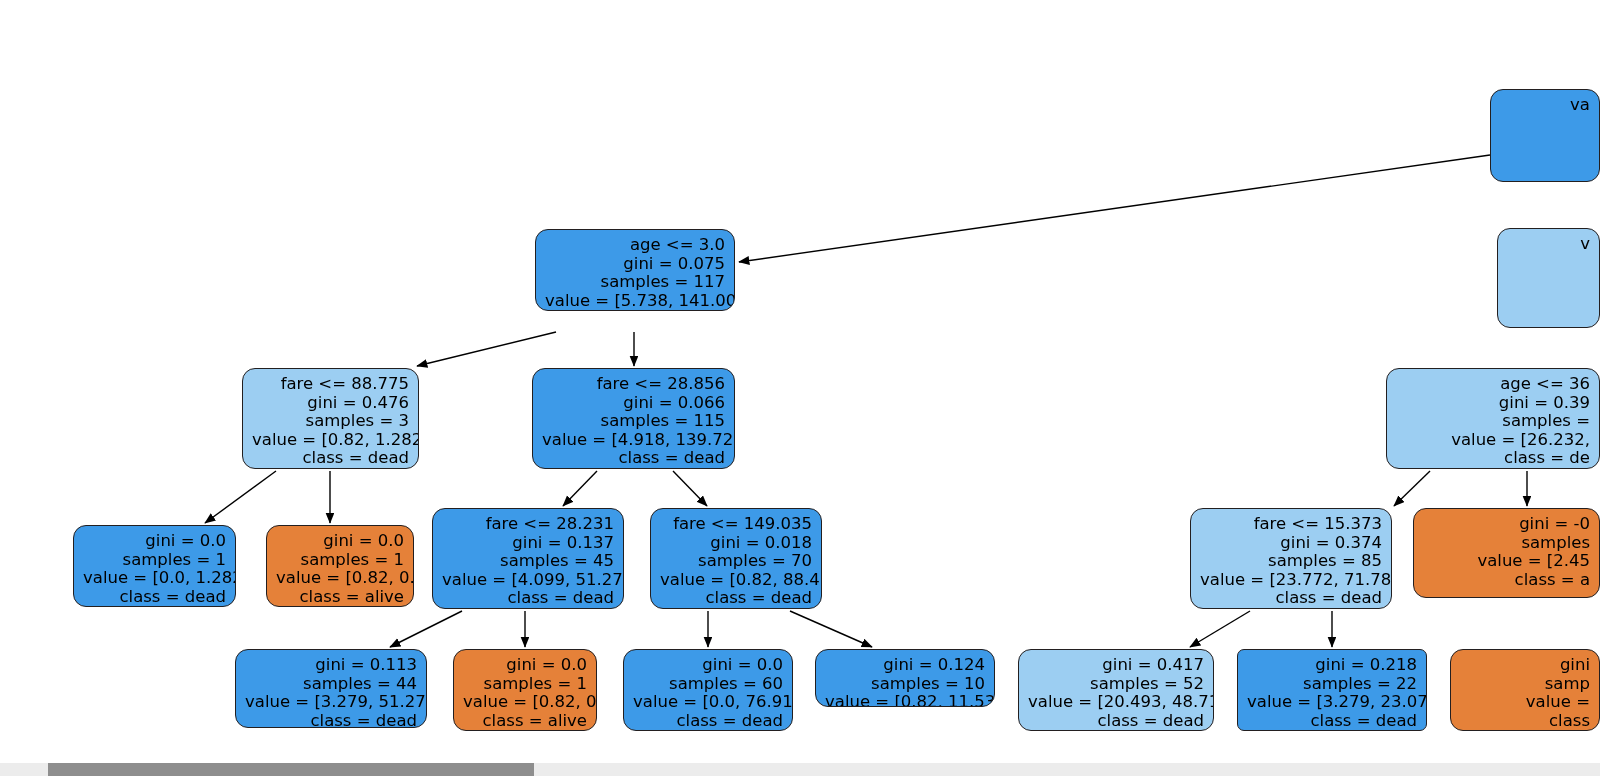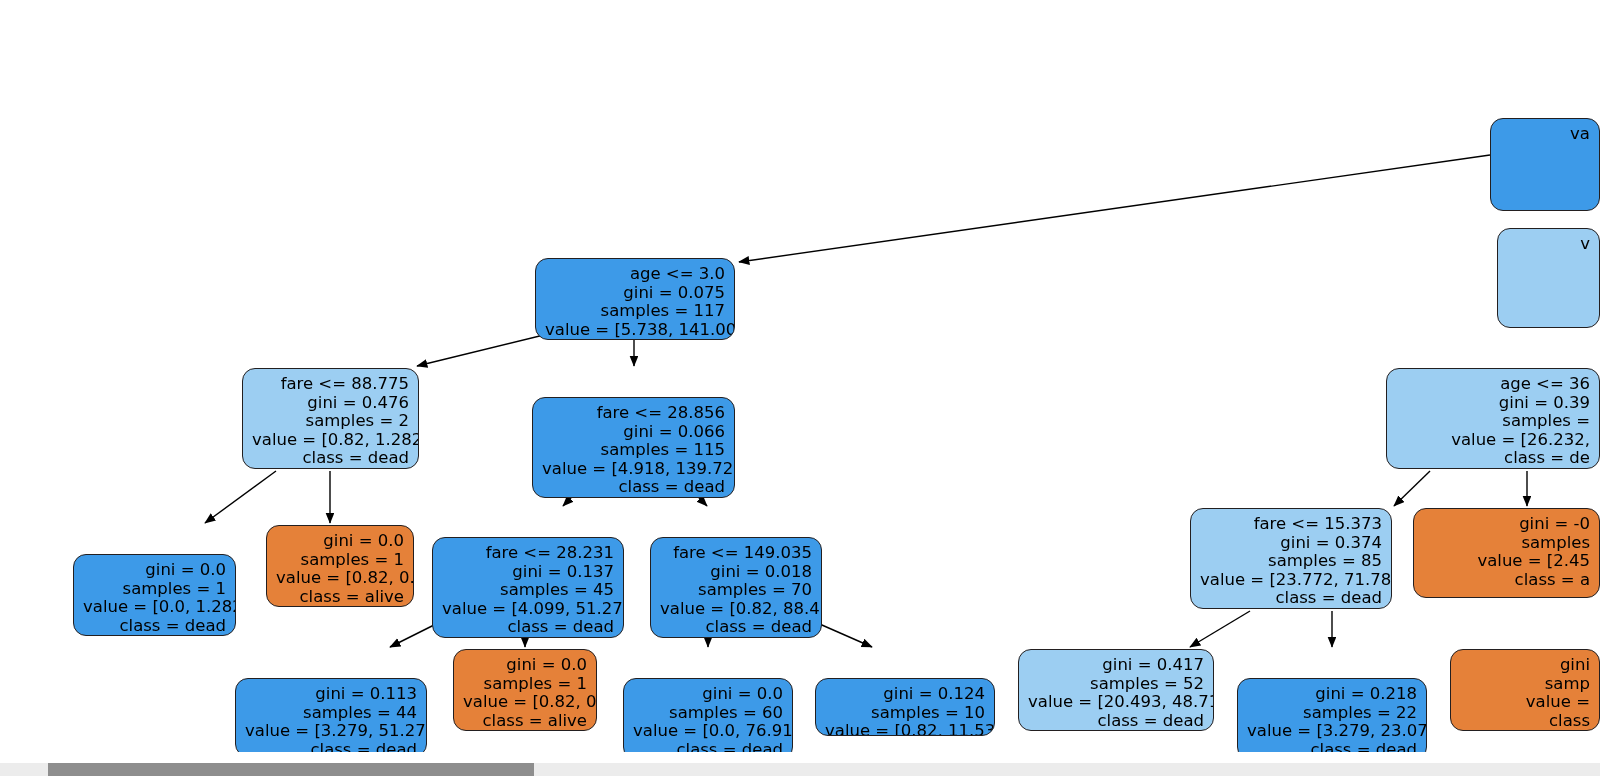--- a/index.html
+++ b/index.html
@@ -52,21 +52,21 @@
     font-size: 16.5px;
     line-height: 18.6px;
     padding: 6px 9px 7px 9px;
     white-space: nowrap;
     overflow: hidden;
   }
   .tree-node .nline {
     display: block;
     white-space: nowrap;
   }
-  .fill-blue        { background: #3d9ae8; margin-top: 29px; }
+  .fill-blue        { background: #3d9ae8; }
   .fill-blue-light  { background: #9ccef2; }
   .fill-orange      { background: #e58139; }
 
   
   #hscrollbar {
     position: absolute;
     left: 0;
     bottom: 0;
     width: 1600px;
     height: 27px;
@@ -130,21 +130,21 @@
         <div class="tree-node fill-blue" style="left: 535px; top: 229px; width: 200px; height: 82px;">
           <span class="nline">age &lt;= 3.0</span>
           <span class="nline">gini = 0.075</span>
           <span class="nline">samples = 117</span>
           <span class="nline">value = [5.738, 141.008]</span>
           <span class="nline">class = dead</span>
         </div>
         <div class="tree-node fill-blue-light" style="left: 242px; top: 368px; width: 177px; height: 101px;">
           <span class="nline">fare &lt;= 88.775</span>
           <span class="nline">gini = 0.476</span>
-          <span class="nline">samples = 2</span>
+          <span class="nline">samples = 3</span>
           <span class="nline">value = [0.82, 1.282]</span>
           <span class="nline">class = dead</span>
         </div>
         <div class="tree-node fill-blue" style="left: 532px; top: 368px; width: 203px; height: 101px;">
           <span class="nline">fare &lt;= 28.856</span>
           <span class="nline">gini = 0.066</span>
           <span class="nline">samples = 115</span>
           <span class="nline">value = [4.918, 139.726]</span>
           <span class="nline">class = dead</span>
         </div>
@@ -217,21 +217,21 @@
           <span class="nline">samples = 10</span>
           <span class="nline">value = [0.82, 11.537]</span>
           <span class="nline">class = dead</span>
         </div>
         <div class="tree-node fill-blue-light" style="left: 1018px; top: 649px; width: 196px; height: 82px;">
           <span class="nline">gini = 0.417</span>
           <span class="nline">samples = 52</span>
           <span class="nline">value = [20.493, 48.712]</span>
           <span class="nline">class = dead</span>
         </div>
-        <div class="tree-node fill-blue" style="left: 1237px; top: 649px; width: 190px; height: 82px;">
+        <div class="tree-node fill-blue" style="left: 1237px; top: 649px; width: 190px; height: 82px; border-radius: 7px;">
           <span class="nline">gini = 0.218</span>
           <span class="nline">samples = 22</span>
           <span class="nline">value = [3.279, 23.074]</span>
           <span class="nline">class = dead</span>
         </div>
         <div class="tree-node fill-orange" style="left: 1450px; top: 649px; width: 150px; height: 82px;">
           <span class="nline">gini</span>
           <span class="nline">samp</span>
           <span class="nline">value = </span>
           <span class="nline">class</span>

